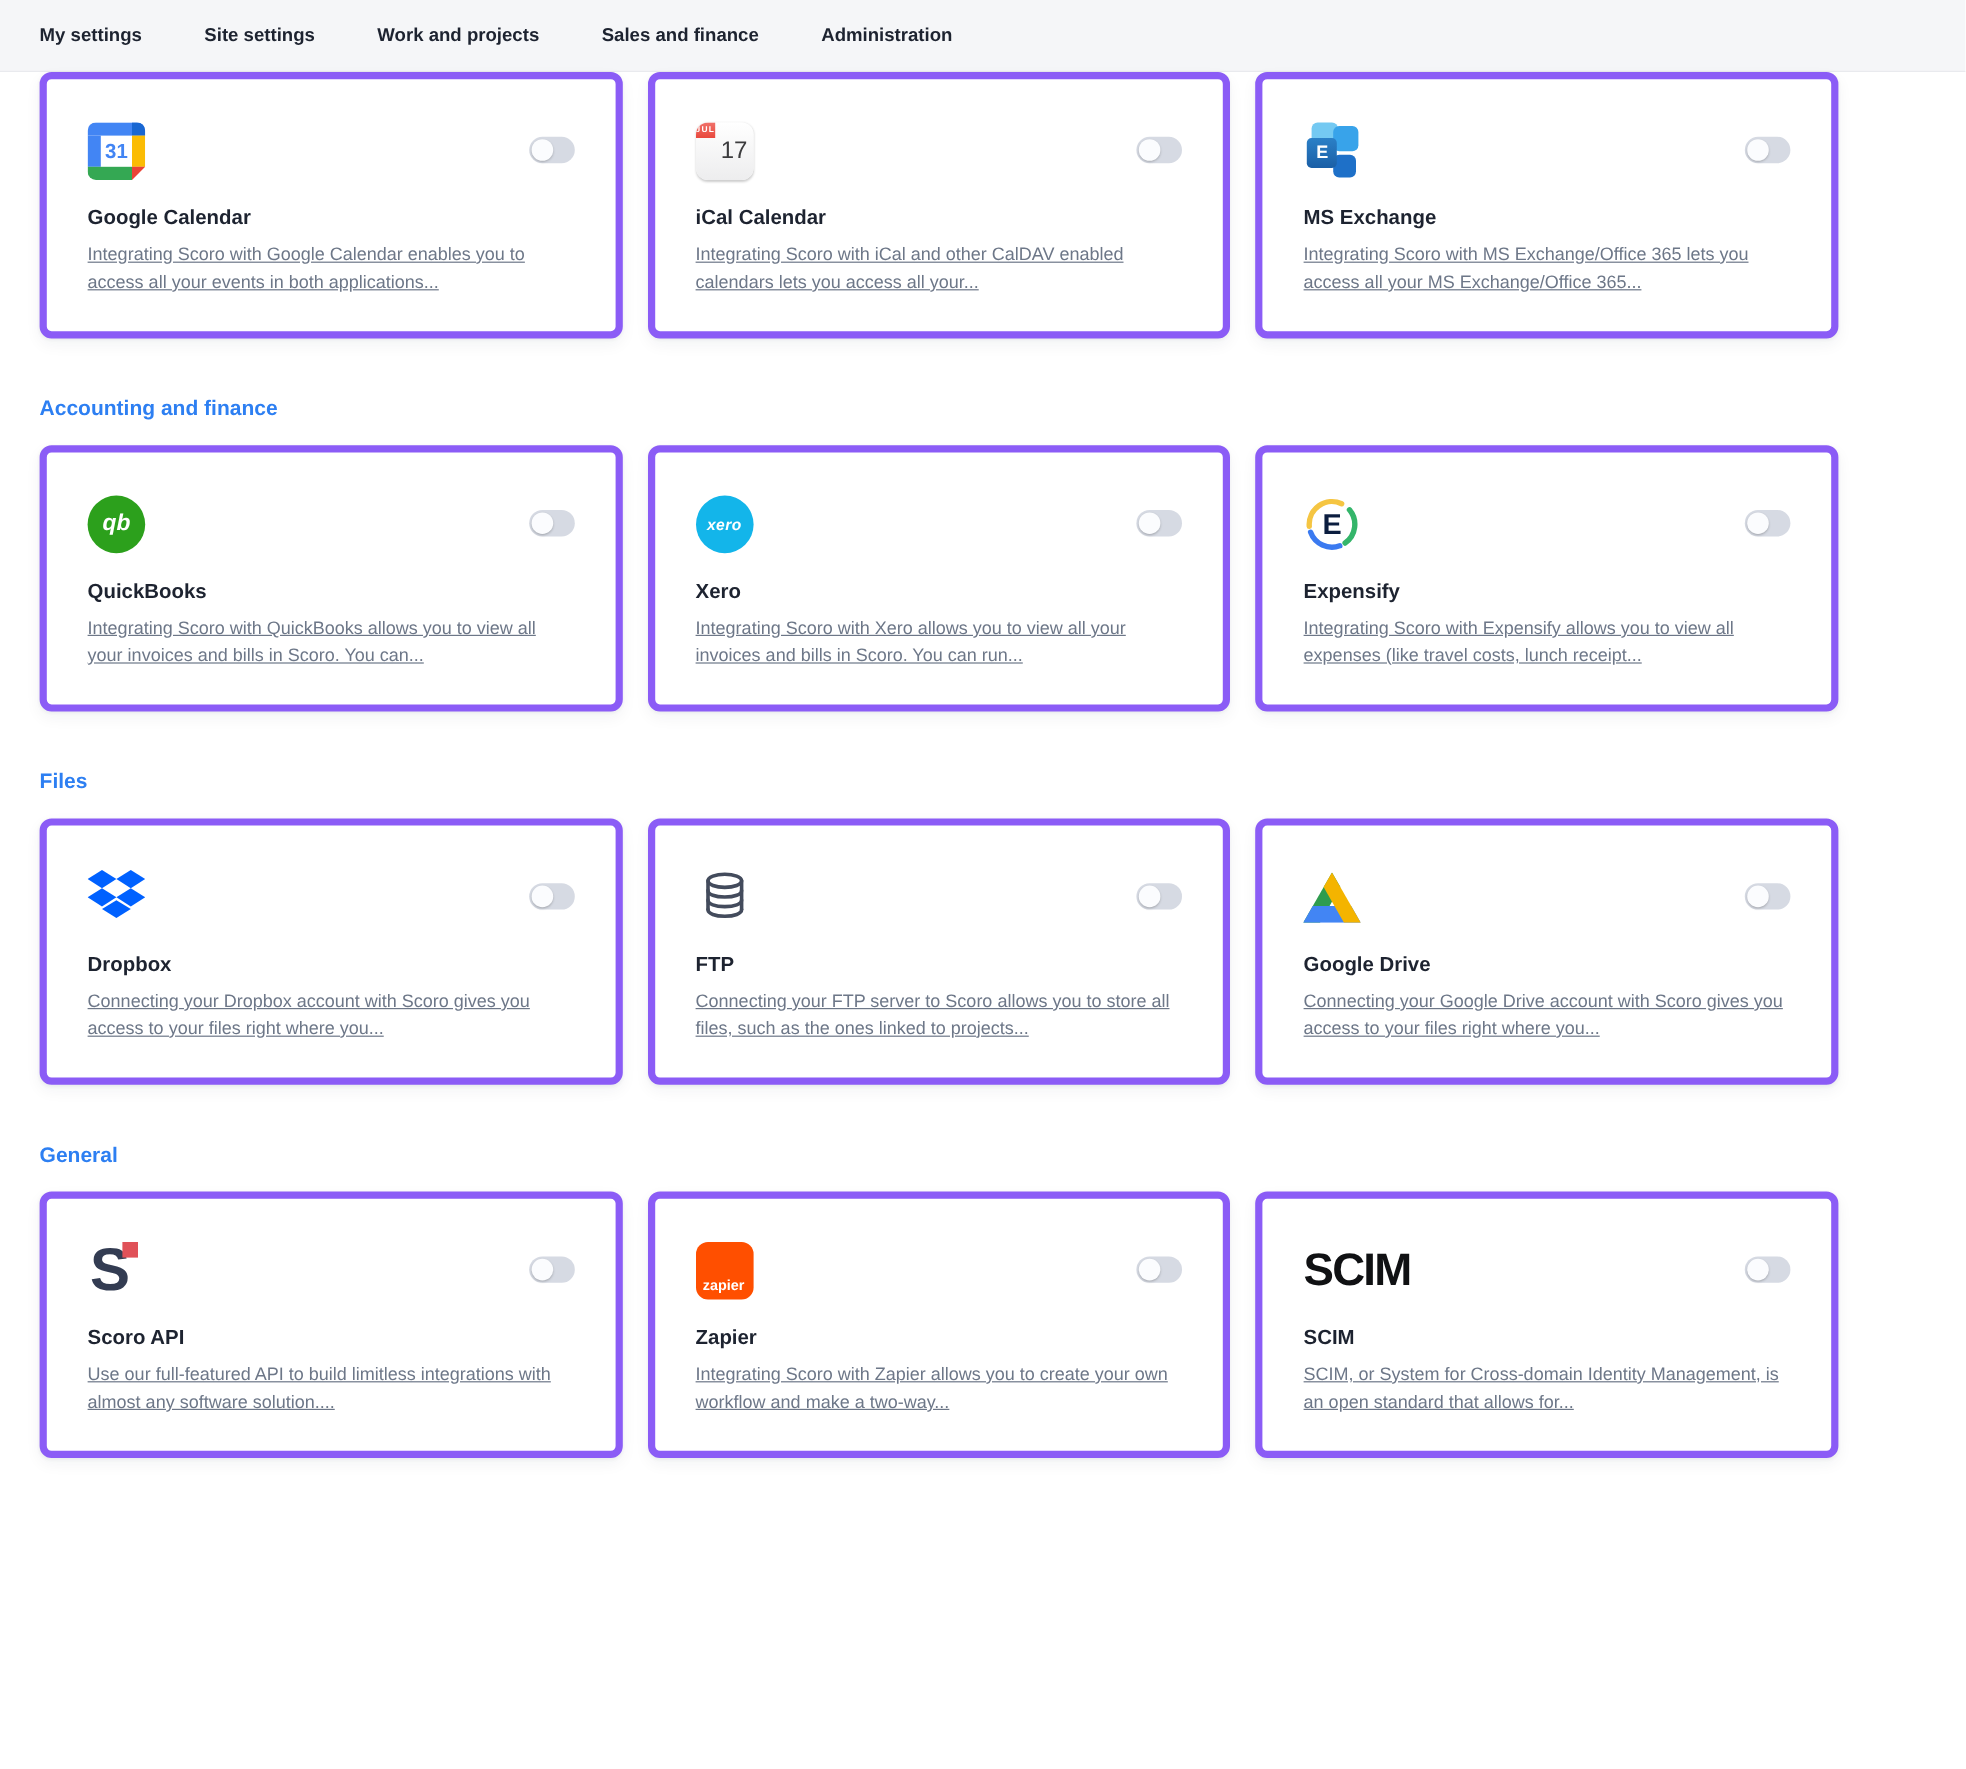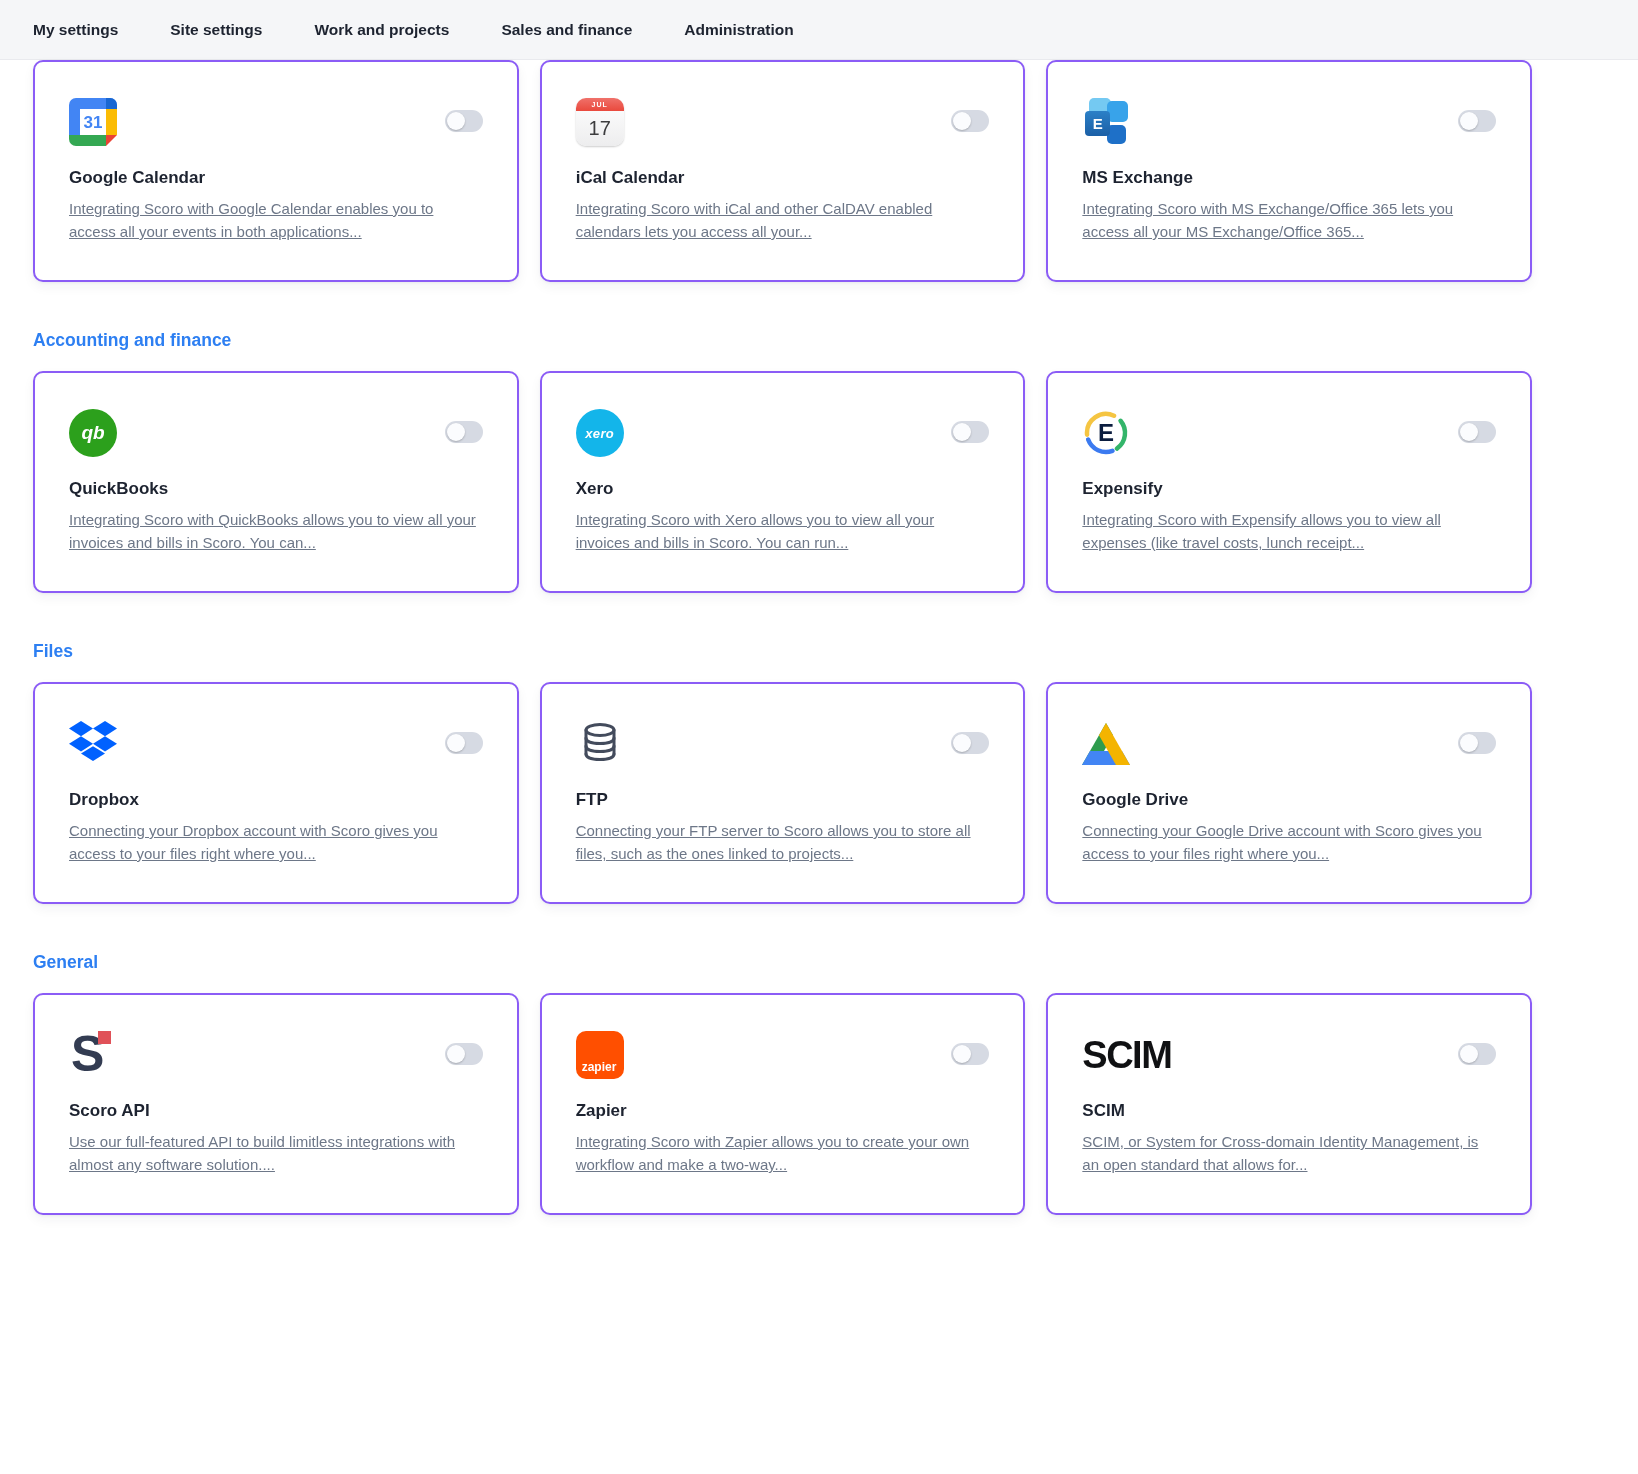--- a/index.html
+++ b/index.html
@@ -38,21 +38,21 @@
     font-weight: 700;
     color: #2d7ff2;
   }
   .grid {
     display: grid;
     grid-template-columns: repeat(3, 1fr);
     gap: 21px;
   }
   .card {
     background: #ffffff;
-    border: 2px solid #8b5cf6;
+    border: 6px solid #8b5cf6;
     border-radius: 10px;
     box-shadow: 0 1px 3px rgba(25,35,60,0.05), 0 5px 12px rgba(25,35,60,0.05);
     height: 222px;
     padding: 36px 34px 28px;
     position: relative;
   }
   .card-head {
     display: flex;
     justify-content: space-between;
     align-items: flex-start;
@@ -87,21 +87,21 @@
     color: #6d7788;
     max-width: 430px;
     text-decoration: underline;
   }
 
   
   .ical {
     width: 48px; height: 48px; border-radius: 10px;
     background: linear-gradient(#ffffff, #ededee);
     box-shadow: 0 1px 2px rgba(0,0,0,0.20);
-    overflow: hidden; display: flex; flex-direction: column; justify-content: flex-end;
+    overflow: hidden; display: flex; flex-direction: row; justify-content: flex-end;
   }
   .ical-top {
     height: 13px; flex: none;
     background: linear-gradient(#f0716a, #e9493d);
     color: #fff; font-size: 7px; font-weight: 700;
     text-align: center; line-height: 13px; letter-spacing: 1px;
   }
   .ical-day {
     flex: 1; display: flex; align-items: center; justify-content: center;
     font-size: 20px; color: #3c3c3e;

